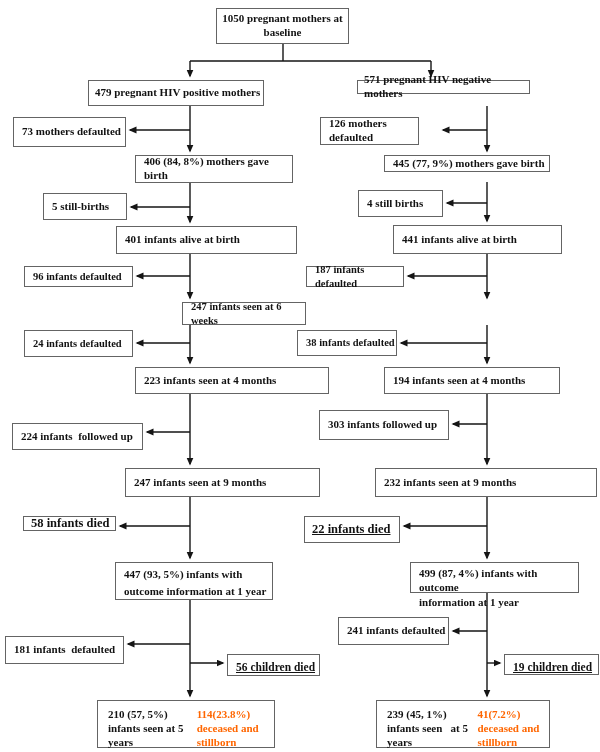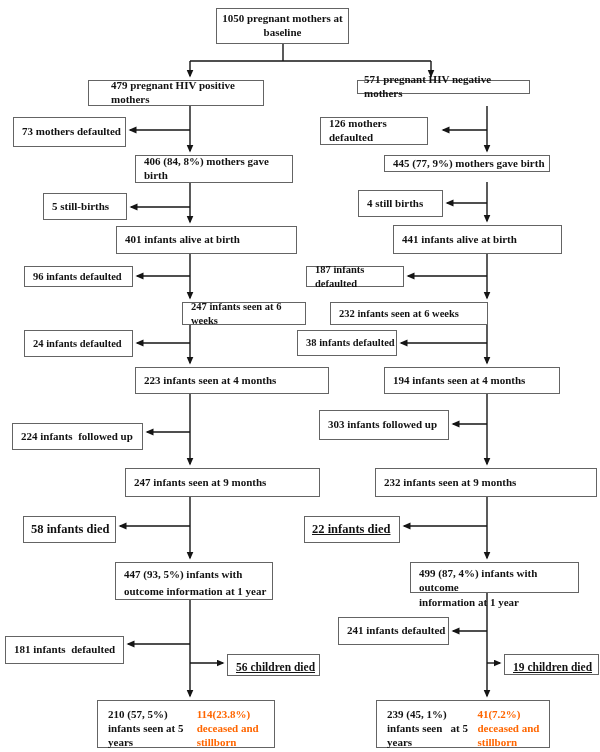--- a/index.html
+++ b/index.html
@@ -31,38 +31,38 @@
   .big{font-size:12.5px;padding-left:7px;}
   .clip{overflow:hidden;align-items:flex-start;padding-top:5px;text-decoration:underline;}
   .final{
     align-items:flex-start;
     justify-content:flex-start;
     gap:9px;
     padding:7px 0 0 10px;
   }
   
   .b-top {left:216px;top:8px;  width:133px;height:36px;}
-  .b-l1  {left:88px; top:80px; width:176px;height:26px;padding-left:22px;}
+  .b-l1  {left:88px; top:80px; width:176px;height:26px;padding-left:6px;}
   .b-l1s {left:13px; top:117px;width:113px;height:30px;}
   .b-l2  {left:135px;top:155px;width:158px;height:28px;}
   .b-l2s {left:43px; top:193px;width:84px; height:27px;}
   .b-l3  {left:116px;top:226px;width:181px;height:28px;}
   .b-l3s {left:24px; top:266px;width:109px;height:21px;font-size:10.5px;}
   .b-l4  {left:145px;top:302px;width:124px;height:23px;font-size:10.5px;margin-left:37px;}
   .b-l4s {left:24px; top:330px;width:109px;height:27px;font-size:10.5px;}
   .b-l5  {left:135px;top:367px;width:194px;height:27px;}
   .b-l5s {left:12px; top:423px;width:131px;height:27px;}
   .b-l6  {left:125px;top:468px;width:195px;height:29px;}
-  .b-l6s {left:23px; top:516px;width:93px; height:27px;}
+  .b-l6s {left:23px; top:516px;width:93px; height:15px;}
   .b-l7  {left:115px;top:562px;width:158px;height:38px;line-height:1.5;}
   .b-l7s {left:5px;  top:636px;width:119px;height:28px;}
   .b-l7s2{left:227px;top:654px;width:93px; height:22px;font-size:11.5px;}
   .b-l8  {left:97px; top:700px;width:178px;height:48px;}
   .b-r1  {left:357px;top:80px; width:173px;height:14px;padding-left:6px;}
-  .b-r1s {left:320px;top:117px;width:108px;height:28px;}
+  .b-r1s {left:320px;top:117px;width:99px;height:28px;}
   .b-r2  {left:384px;top:155px;width:166px;height:17px;}
   .b-r2s {left:358px;top:190px;width:85px; height:27px;}
   .b-r3  {left:393px;top:225px;width:169px;height:29px;}
   .b-r3s {left:306px;top:266px;width:98px; height:21px;font-size:10.5px;}
   .b-r4  {left:330px;top:302px;width:158px;height:23px;font-size:10.5px;}
   .b-r4s {left:297px;top:330px;width:100px;height:26px;font-size:10.5px;}
   .b-r5  {left:384px;top:367px;width:176px;height:27px;}
   .b-r5s {left:319px;top:410px;width:130px;height:30px;}
   .b-r6  {left:375px;top:468px;width:222px;height:29px;}
   .b-r6s {left:304px;top:516px;width:96px; height:27px;text-decoration:underline;}
@@ -192,23 +192,20 @@
   </div>
   <div class="box b-r2s">
     <span>4 still births</span>
   </div>
   <div class="box b-r3">
     <span>441 infants alive at birth</span>
   </div>
   <div class="box b-r3s">
     <span>187 infants defaulted</span>
   </div>
-  <div class="box b-r4">
-    <span>232 infants seen at 6 weeks</span>
-  </div>
   <div class="box b-r4s">
     <span>38 infants defaulted</span>
   </div>
   <div class="box b-r5">
     <span>194 infants seen at 4 months</span>
   </div>
   <div class="box b-r5s">
     <span>303 infants followed up</span>
   </div>
   <div class="box b-r6">

